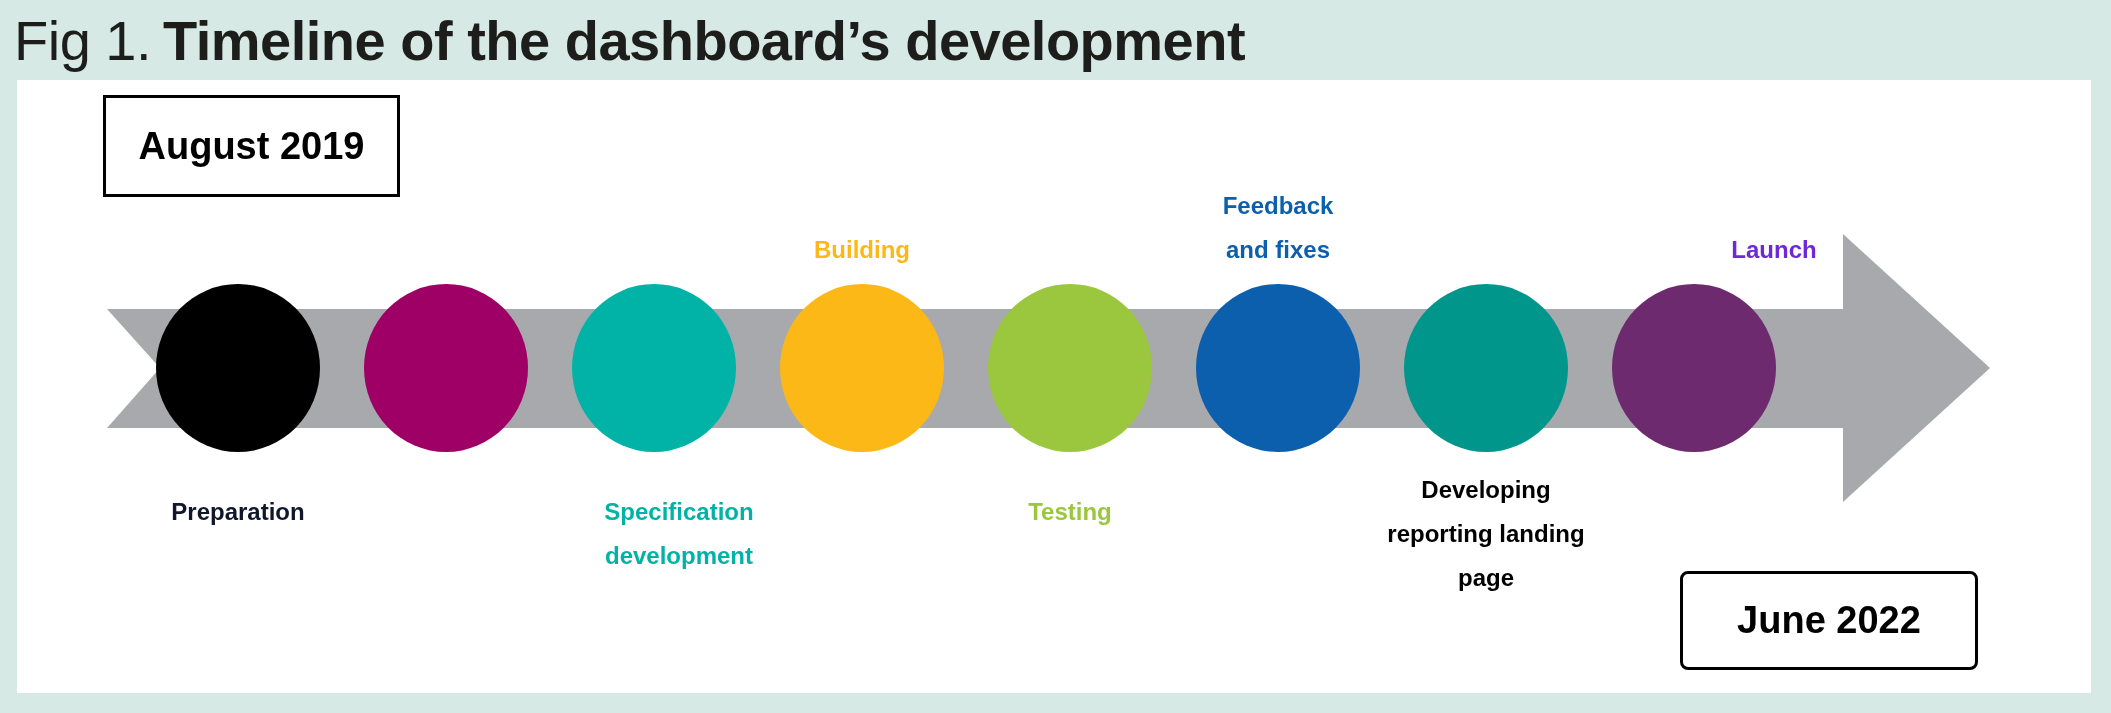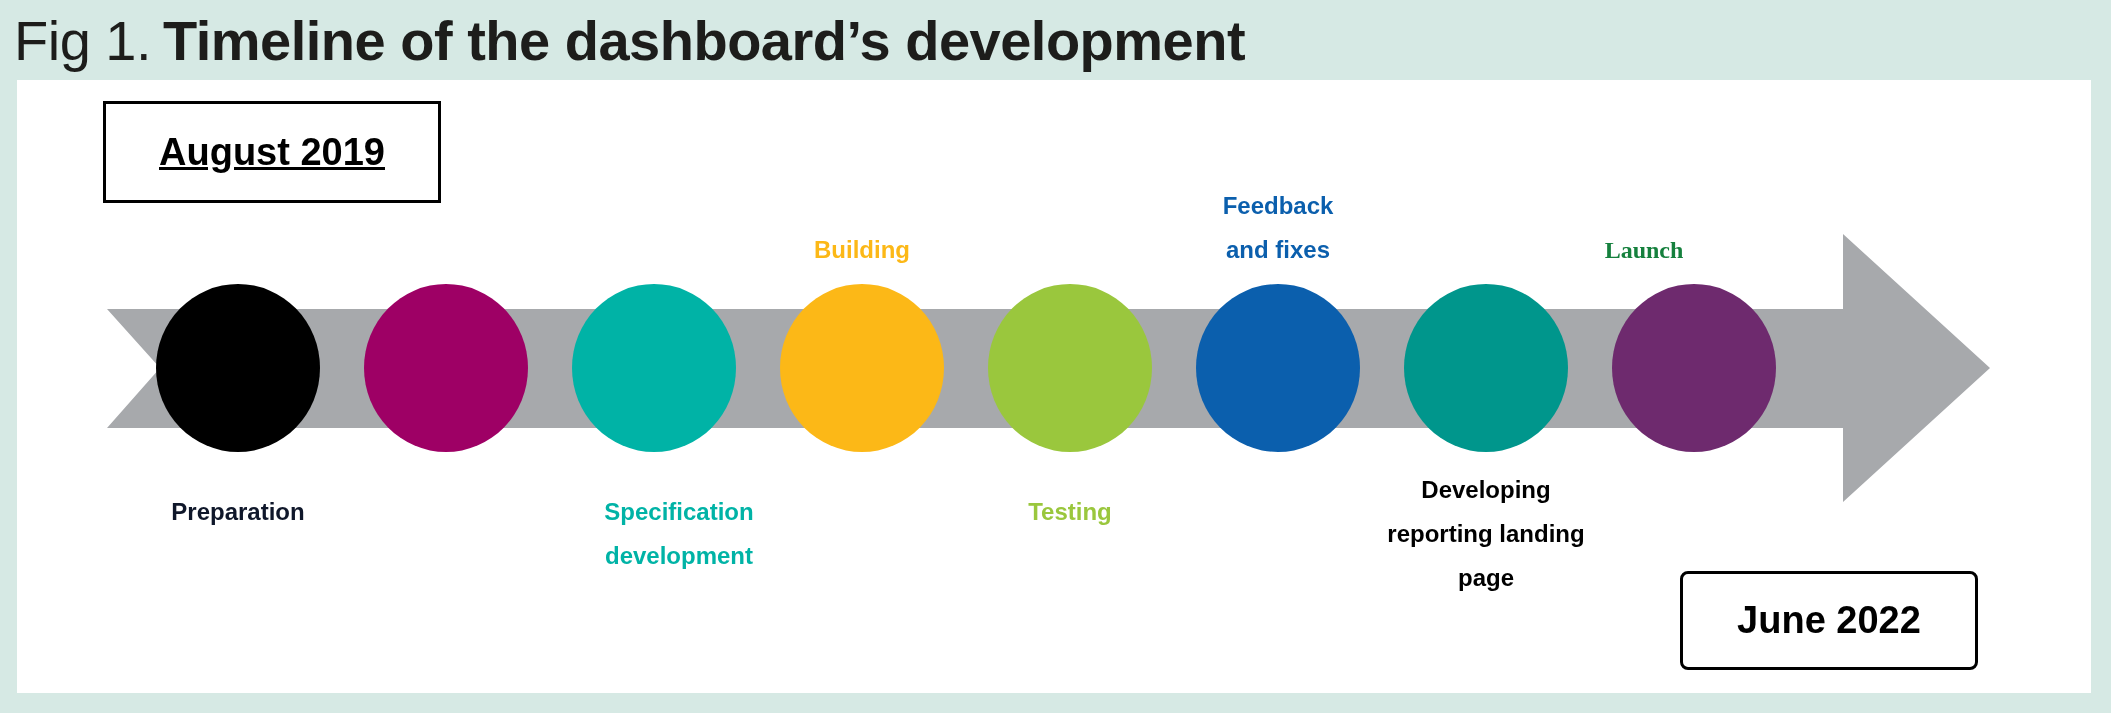--- a/index.html
+++ b/index.html
@@ -58,21 +58,21 @@
 
   
   .date-box {
     position:absolute;
     background:#ffffff;
     border:3px solid #000000;
     display:flex; align-items:center; justify-content:center;
     font-size:38px; font-weight:700; color:#000000;
     white-space:nowrap;
   }
-  .date-box.start { left:103px; top:101px;  width:338px; height:102px;text-decoration:underline; }
+  .date-box.start { left:103px; top:95px;  width:297px; height:102px; }
   .date-box.end   { left:1680px; top:571px; width:298px; height:99px;border-radius:8px; }
 </style>
 </head>
 <body>
 
 <div class="page" style="background-color: rgb(214, 233, 228);">
 
   <div class="title-band">
     <span class="title-prefix">Fig 1.</span>
     <span class="title-main">Timeline of the dashboard’s development</span>
@@ -113,21 +113,21 @@
     <div>page</div>
   </div>
 
   <div class="m-label above" style="left: 862px; color: rgb(252, 184, 23);">
     <div>Building</div>
   </div>
   <div class="m-label above" style="left: 1278px; color: rgb(11, 95, 173);">
     <div>Feedback</div>
     <div>and fixes</div>
   </div>
-  <div class="m-label above" style="left: 1644px; color: #15803d; font-family: Liberation Serif, serif;">
+  <div class="m-label above" style="left: 1774px; color: #6d28d9;">
     <div>Launch</div>
   </div>
 
   <div class="date-box end">
     <span>June 2022</span>
   </div>
 
 </div>
 
 </body></html>

